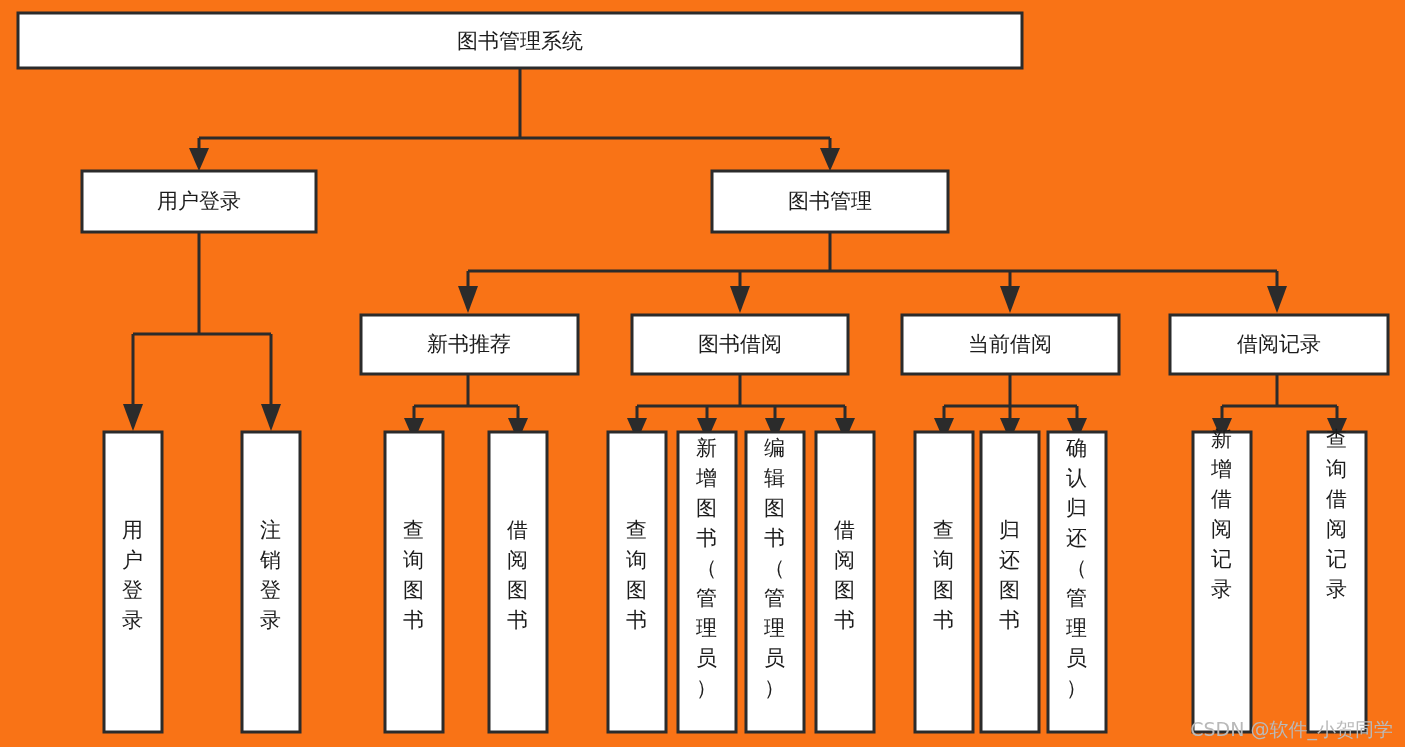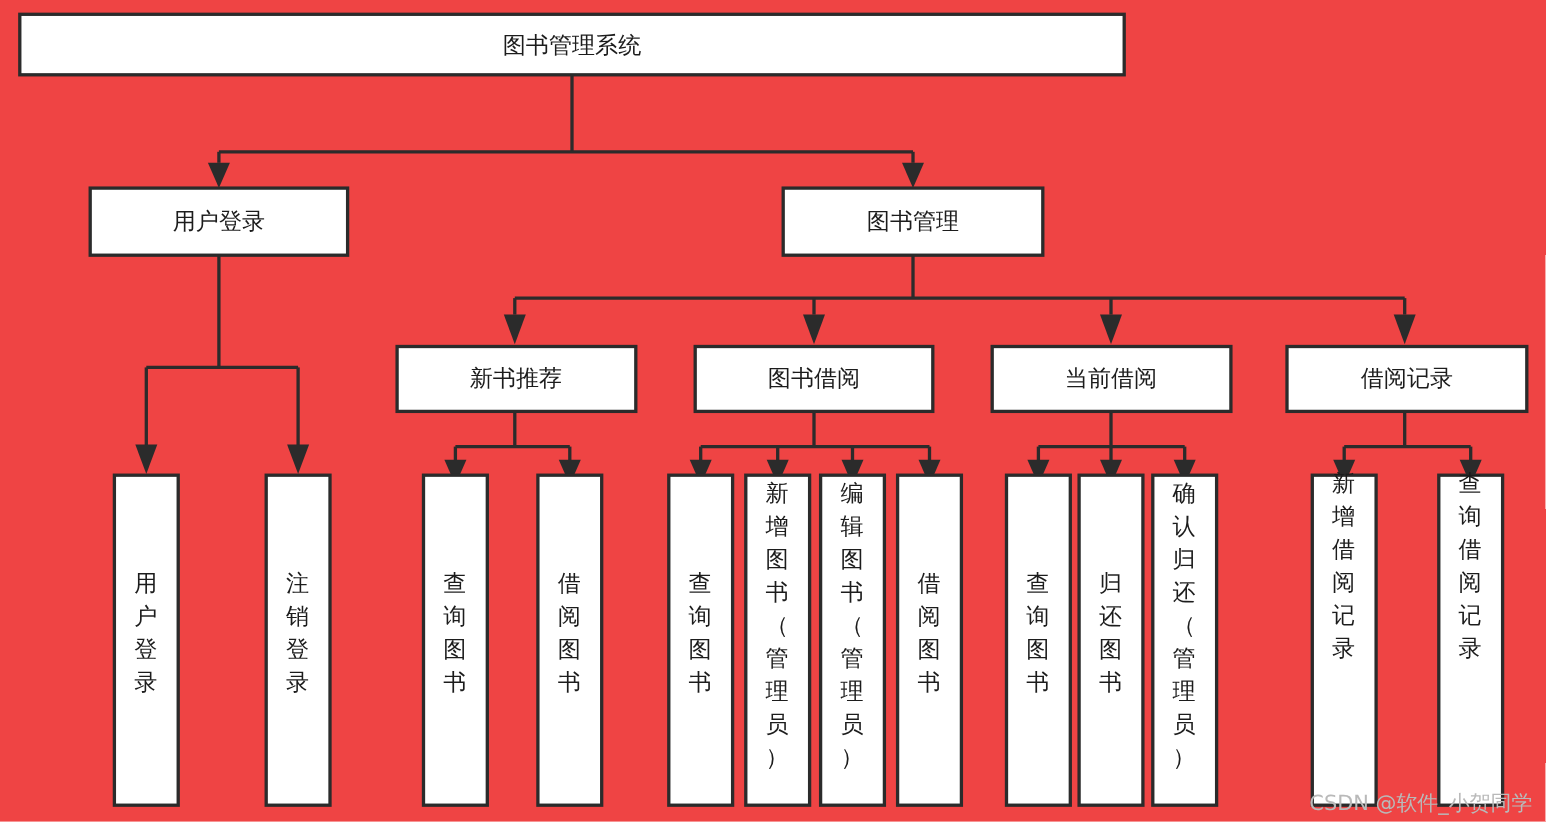--- a/index.html
+++ b/index.html
@@ -11,21 +11,21 @@
   body {
     width: 1405px;
     height: 747px;
     font-family: "DejaVu Sans", "Liberation Sans", sans-serif;
     overflow: hidden;
   }
   #diagram-root {
     position: relative;
     width: 1405px;
     height: 747px;
-    background: #ef4444;
+    background: #f97316;
   }
   svg#chart-svg {
     position: absolute;
     top: 0;
     left: 0;
     width: 1405px;
     height: 747px;
     display: block;
   }
   .node-box {

